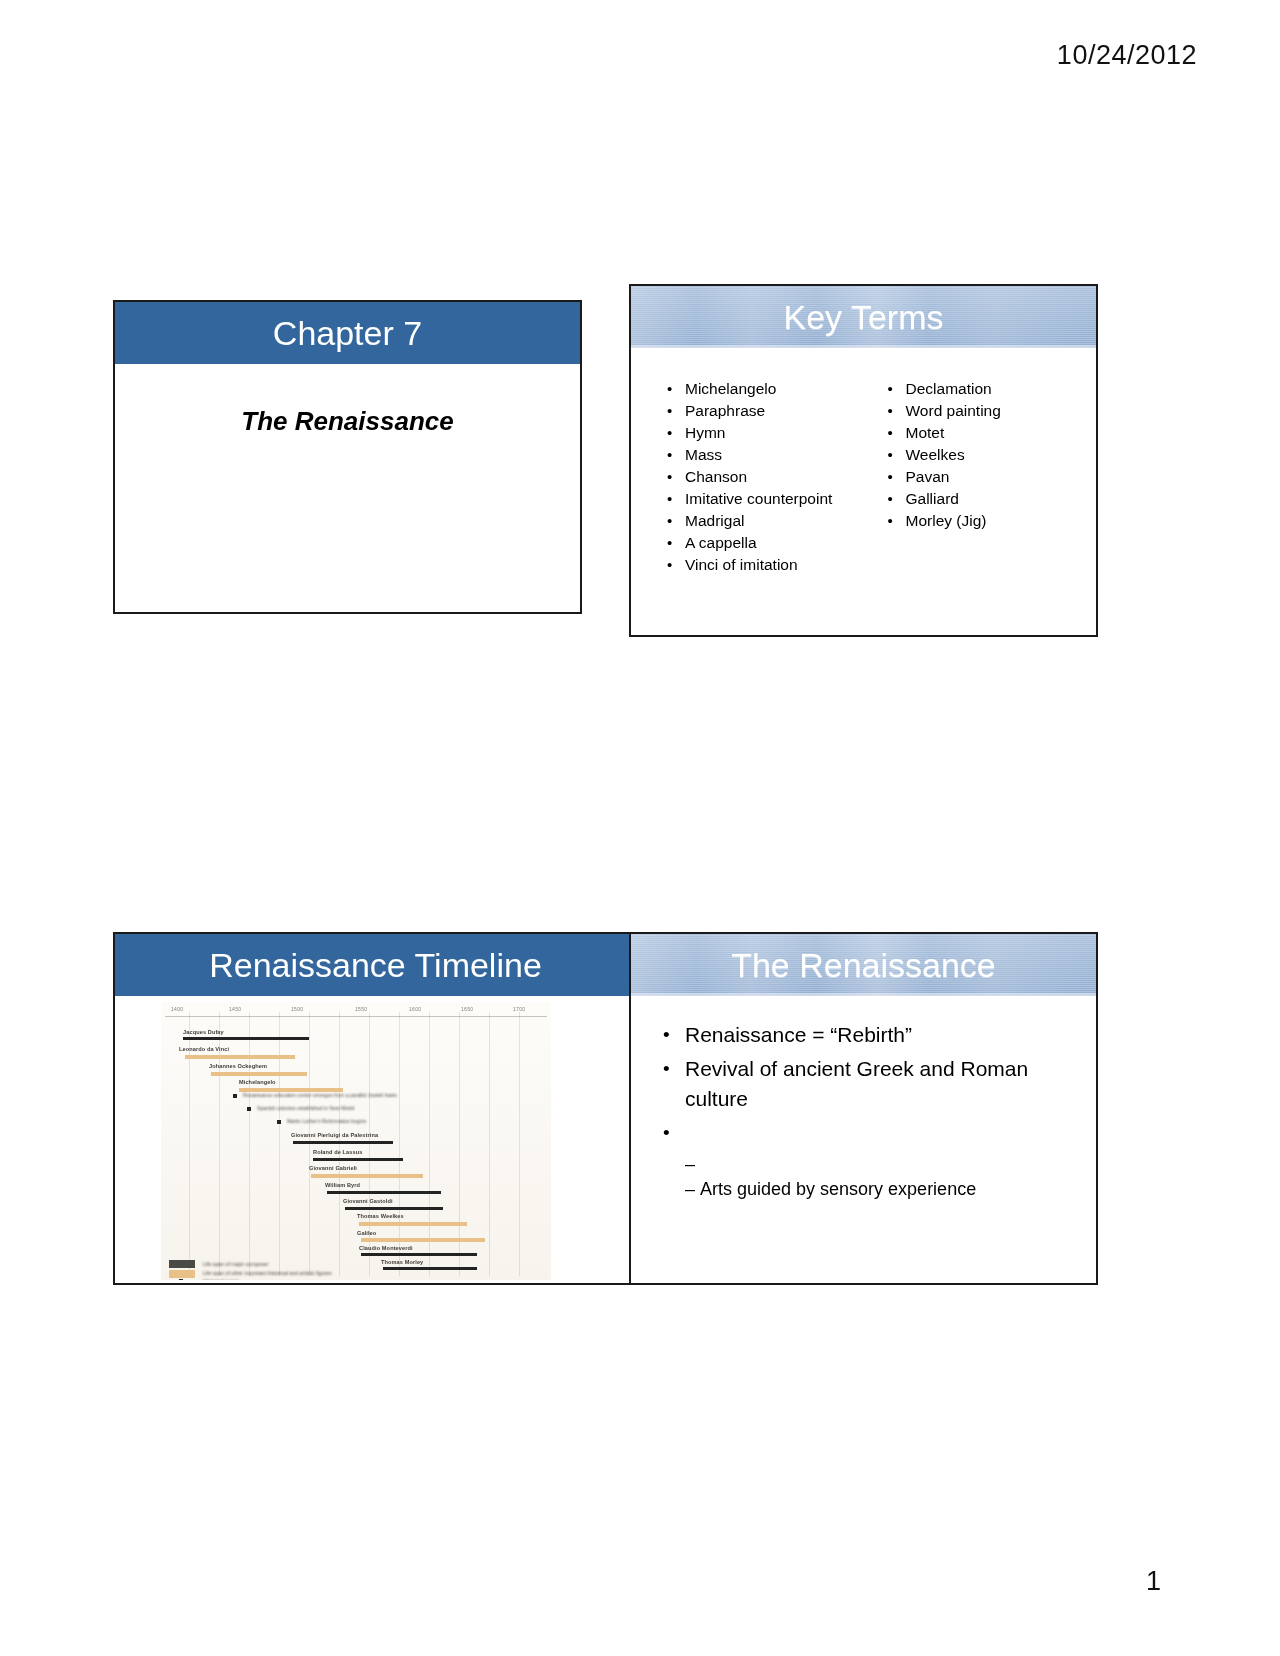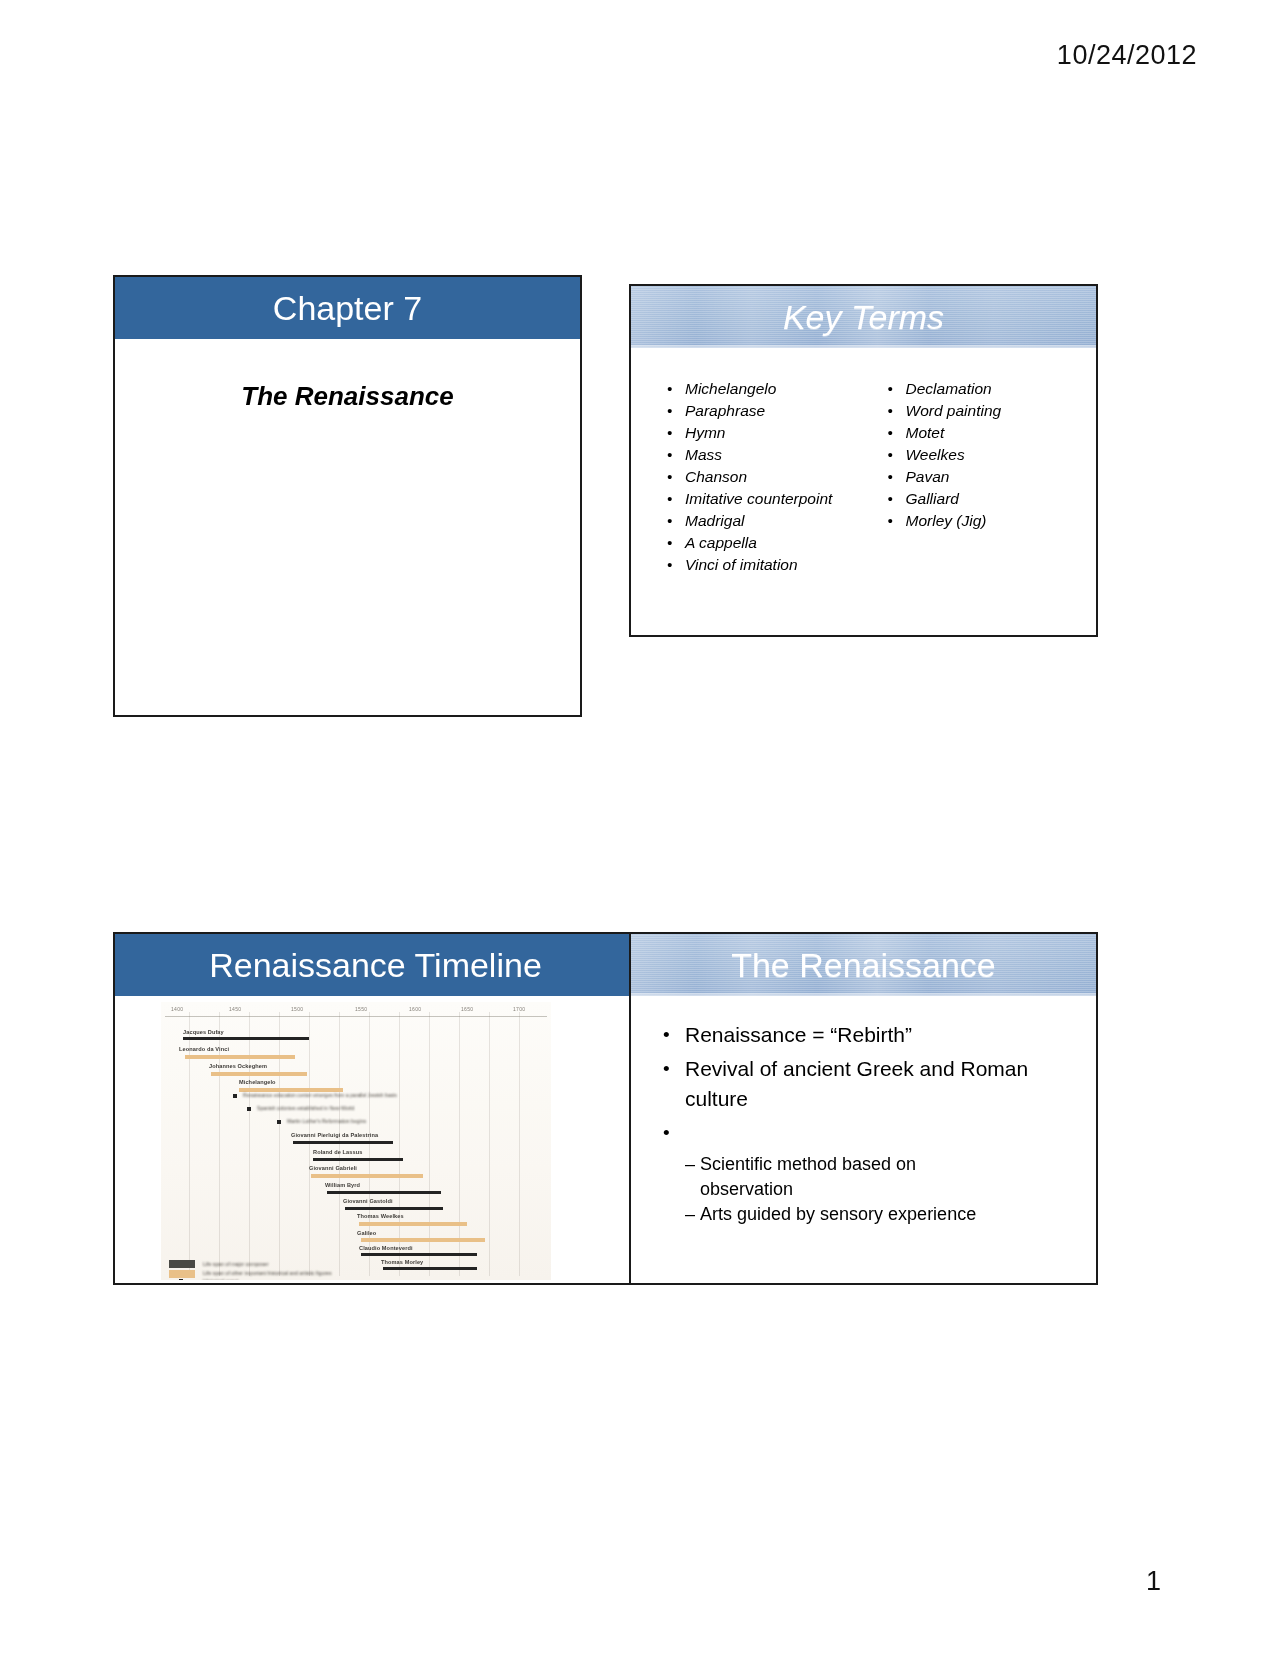--- a/index.html
+++ b/index.html
@@ -91,43 +91,42 @@
   .slide-body {
     position: relative;
     width: 100%;
     height: calc(100% - 62px);
     box-sizing: border-box;
   }
 
   
   #slide-chapter7 {
     left: 113px;
-    top: 275px;
+    top: 300px;
     width: 469px;
-    height: 442px;
+    height: 314px;
   }
   .subtitle-text {
     position: absolute;
     left: 0;
     right: 0;
     top: 42px;
     text-align: center;
     font-size: 26px;
     font-style: italic;
     font-weight: bold;
     color: #000;
   }
 
   
   #slide-keyterms {
     left: 629px;
     top: 284px;
     width: 469px;
     height: 353px;
-    font-style: italic;
   }
   .terms-wrap {
     display: flex;
     padding: 30px 0 0 36px;
     gap: 12px;
   }
   .terms-col {
     width: 215px;
   }
   .term-item {
@@ -466,21 +465,20 @@
         <span class="bdot">•</span>
         <span>Revival of ancient Greek and Roman culture</span>
       </div>
 
       <div class="ren-bullet">
         <span class="bdot">•</span>
       </div>
 
       <div class="ren-sub">
         <span class="bdash">–</span>
-        <span class="subtext">Scientific method based on observation</span>
       </div>
 
       <div class="ren-sub">
         <span class="bdash">–</span>
         <span class="subtext">Arts guided by sensory experience</span>
       </div>
 
     </div>
   </div>
 </div>

